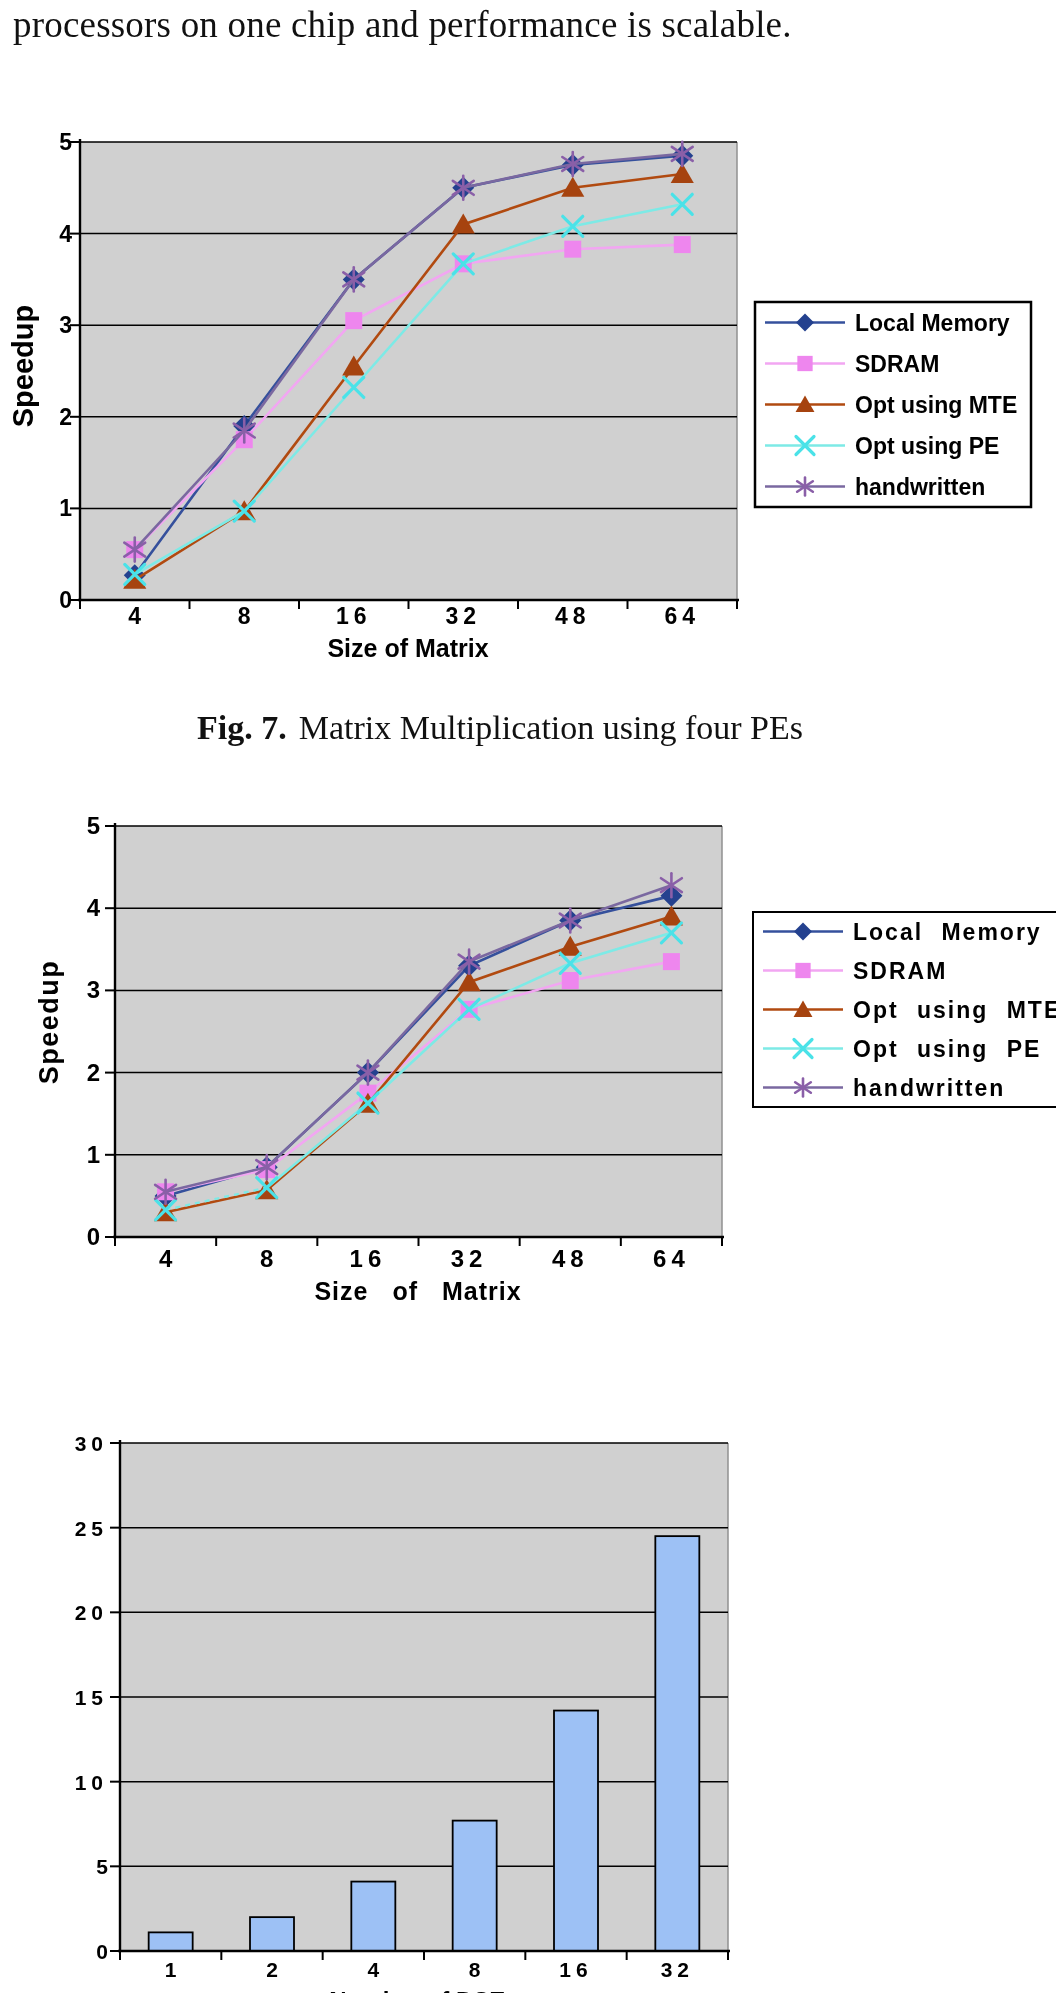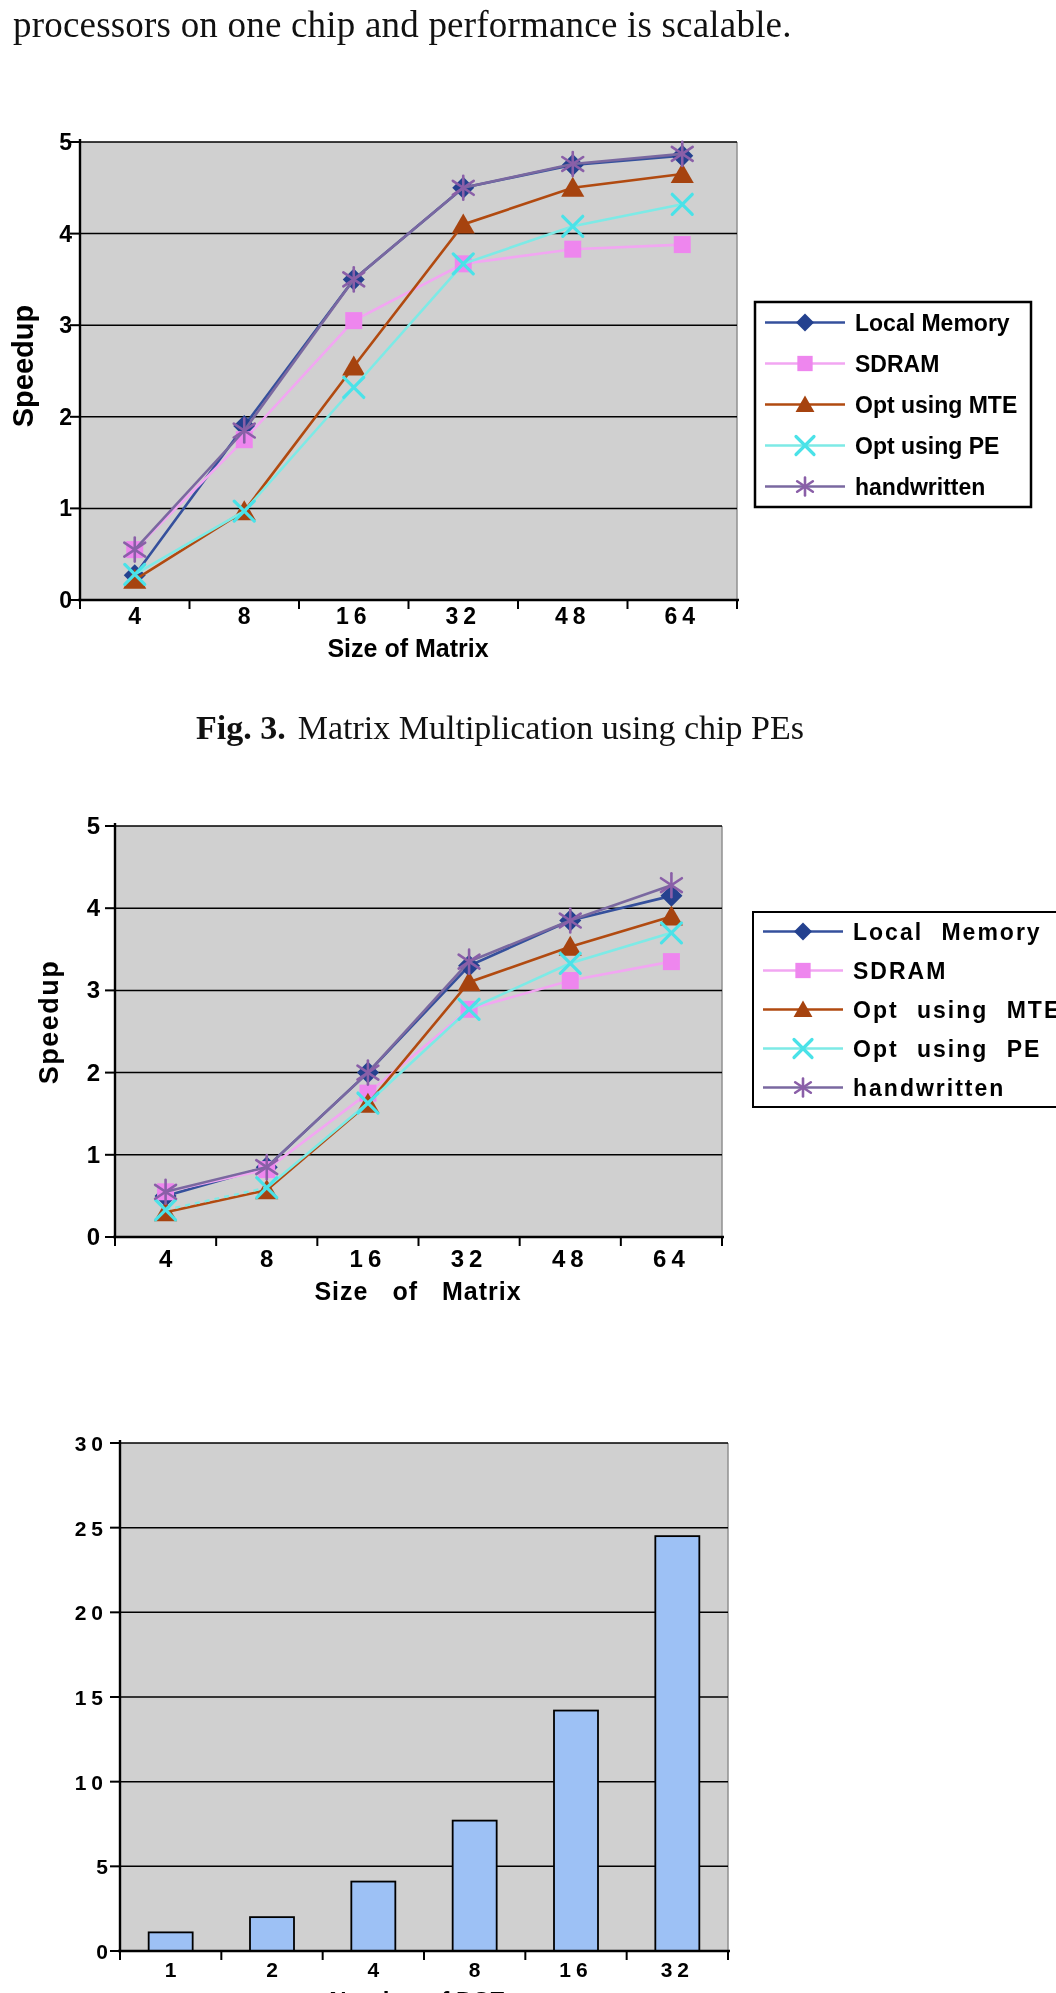--- a/index.html
+++ b/index.html
@@ -130,21 +130,21 @@
       <line x1="796" y1="360.5" x2="814" y2="342.5" stroke="#4ae2e8" stroke-width="3.2" stroke-linecap="round"></line>
       <text x="855" y="359.5" text-anchor="start" style="font-family: &quot;Liberation Sans&quot;, sans-serif; font-size: 23px; font-weight: bold; fill: rgb(0, 0, 0);">Opt using PE</text>
       <line x1="765" y1="392.5" x2="845" y2="392.5" stroke="#7a68a0" stroke-width="2.5"></line>
       <line x1="805" y1="383.5" x2="805" y2="401.5" stroke="#8a5fa8" stroke-width="2.6" stroke-linecap="round"></line>
       <line x1="797.17" y1="387.28" x2="812.83" y2="397.72" stroke="#8a5fa8" stroke-width="2.6" stroke-linecap="round"></line>
       <line x1="797.17" y1="397.72" x2="812.83" y2="387.28" stroke="#8a5fa8" stroke-width="2.6" stroke-linecap="round"></line>
       <text x="855" y="400.5" text-anchor="start" style="font-family: &quot;Liberation Sans&quot;, sans-serif; font-size: 23px; font-weight: bold; fill: rgb(0, 0, 0);">handwritten</text>
     </svg>
 
   <div class="caption" id="cap7">
-    <span class="cap-bold">Fig. 3.</span><span>Matrix Multiplication using chip PEs</span>
+    <span class="cap-bold">Fig. 7.</span><span>Matrix Multiplication using four PEs</span>
   </div>
 
   <svg id="chart-fig8" class="chart" width="1056" height="545">
       <rect x="115" y="47" width="607" height="411" fill="#d0d0d0"></rect>
       <line x1="722" y1="47" x2="722" y2="458" stroke="#909090" stroke-width="1.5"></line>
       <line x1="115" y1="375.8" x2="722" y2="375.8" stroke="#000000" stroke-width="1.5"></line>
       <line x1="115" y1="293.6" x2="722" y2="293.6" stroke="#000000" stroke-width="1.5"></line>
       <line x1="115" y1="211.4" x2="722" y2="211.4" stroke="#000000" stroke-width="1.5"></line>
       <line x1="115" y1="129.2" x2="722" y2="129.2" stroke="#000000" stroke-width="1.5"></line>
       <line x1="115" y1="47" x2="722" y2="47" stroke="#000000" stroke-width="1.5"></line>

